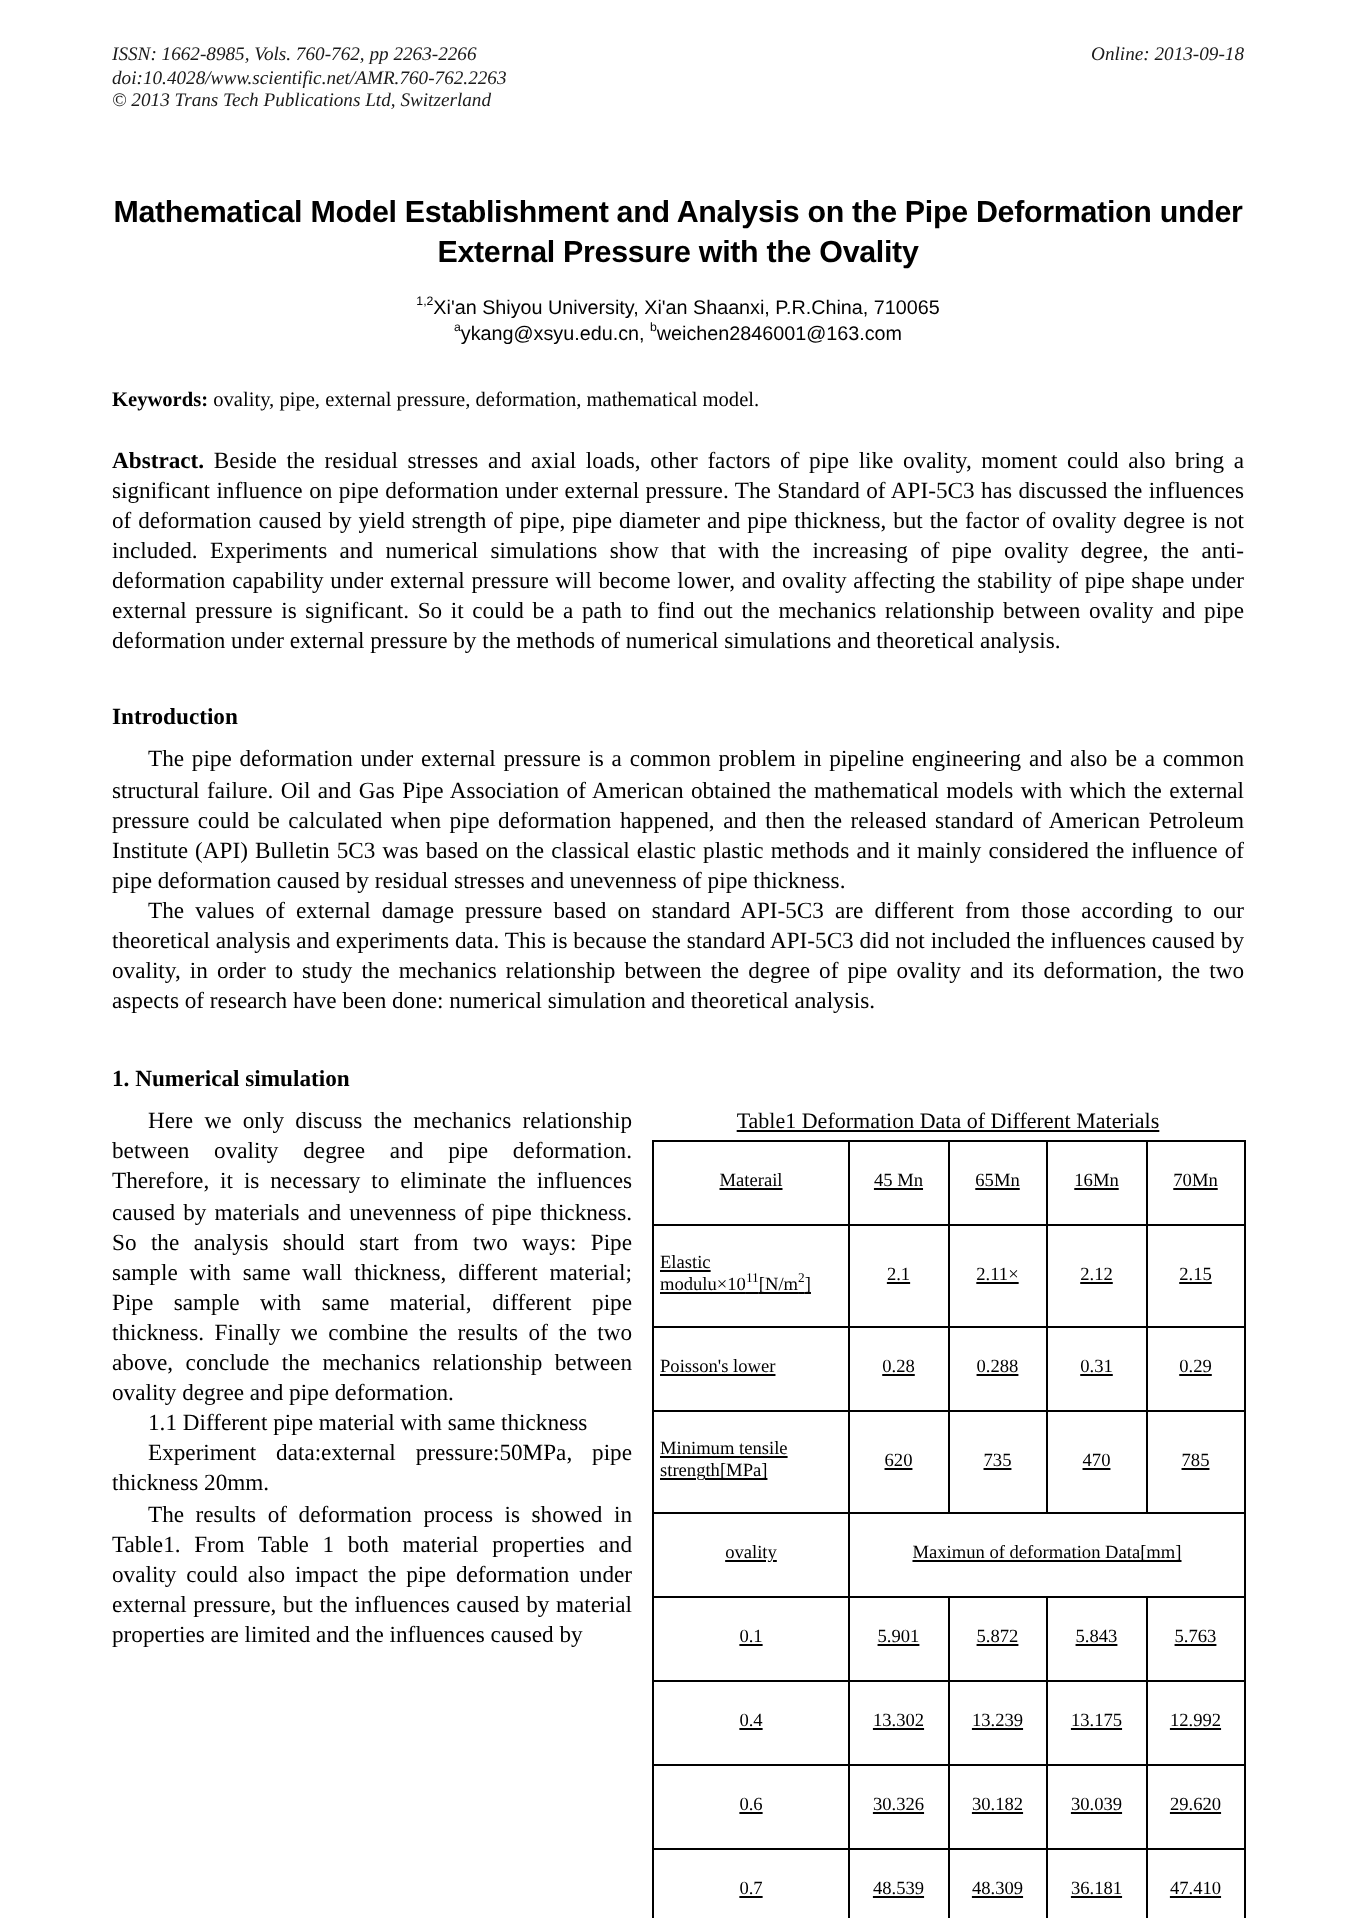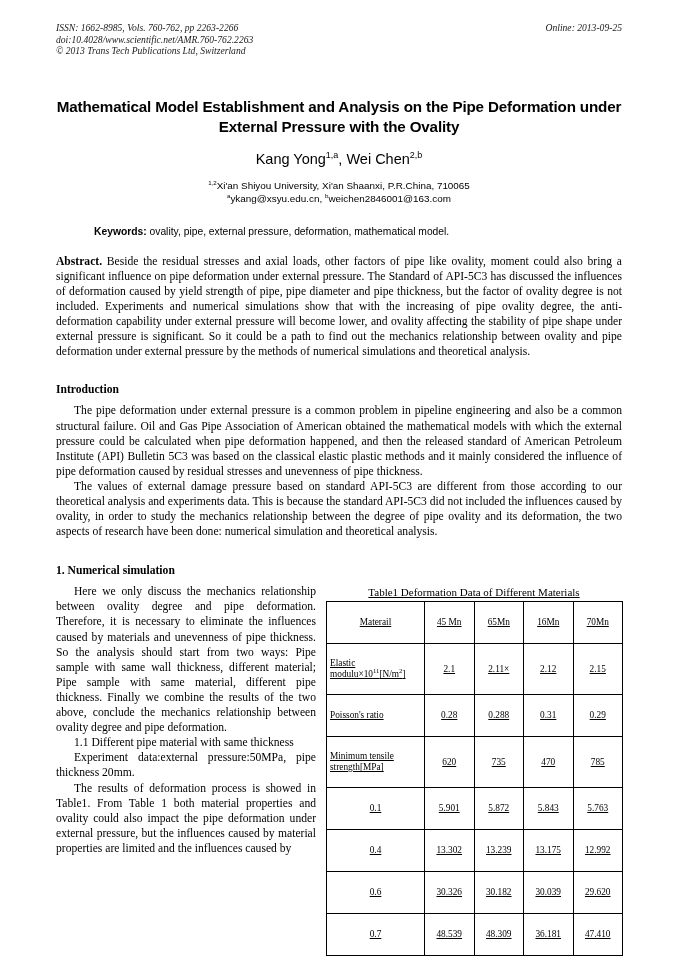--- a/index.html
+++ b/index.html
@@ -71,24 +71,23 @@
   .emails {
     font-family: "Liberation Sans", sans-serif;
     font-size: 9.9px;
     line-height: 13px;
     text-align: center;
   }
 
   
   .keywords {
     margin-top: 20px;
-    font-family: Liberation Sans, sans-serif;
+    font-family: Liberation Serif, serif;
     font-size: 10.3px;
     line-height: 14px;
-    margin-left: 38px;
   }
   .keywords b { font-weight: bold; }
 
   
   .abstract {
     margin-top: 15px;
     font-size: 11.6px;
     line-height: 15.1px;
     text-align: justify;
   }
@@ -162,31 +161,28 @@
     margin: 0;
     text-indent: 0;
   }
 </style>
 </head>
 <body>
 
 <div class="page">
 
   <div class="journal-header">
-    <span class="online">Online: 2013-09-25</span>
+    <span class="online">Online: 2013-09-18</span>
     <span class="jline">ISSN: 1662-8985, Vols. 760-762, pp 2263-2266</span>
     <span class="jline">doi:10.4028/www.scientific.net/AMR.760-762.2263</span>
     <span class="jline">© 2013 Trans Tech Publications Ltd, Switzerland</span>
   </div>
 
   <div class="title">Mathematical Model Establishment and Analysis on the Pipe Deformation under External Pressure with the Ovality</div>
 
-  <div class="authors">
-    <span>Kang Yong</span><sup>1,a</sup><span>, </span><span>Wei Chen</span><sup>2,b</sup>
-  </div>
 
   <div class="affil">
     <sup>1,2</sup><span>Xi'an Shiyou University, Xi'an Shaanxi, P.R.China, 710065</span>
   </div>
 
   <div class="emails">
     <sup>a</sup><span>ykang@xsyu.edu.cn, </span><sup>b</sup><span>weichen2846001@163.com</span>
   </div>
 
   <div class="keywords">
@@ -227,37 +223,41 @@
             <td class="lbl">
               <span>Elastic</span><br>
               <span>modulu×10</span><sup>11</sup><span>[N/m</span><sup>2</sup><span>]</span>
             </td>
             <td>2.1</td>
             <td>2.11×</td>
             <td>2.12</td>
             <td>2.15</td>
           </tr>
           <tr>
-            <td class="lbl">Poisson's ratio</td>
+            <td class="lbl">Poisson's lower</td>
             <td>0.28</td>
             <td>0.288</td>
             <td>0.31</td>
             <td>0.29</td>
           </tr>
           <tr>
             <td class="lbl">
               <span>Minimum tensile</span><br>
               <span>strength[MPa]</span>
             </td>
             <td>620</td>
             <td>735</td>
             <td>470</td>
             <td>785</td>
           </tr>
           <tr>
+            <td class="ctr-lbl">ovality</td>
+            <td colspan="4">Maximun of deformation Data[mm]</td>
+          </tr>
+          <tr>
             <td class="ctr-lbl">0.1</td>
             <td>5.901</td>
             <td>5.872</td>
             <td>5.843</td>
             <td>5.763</td>
           </tr>
           <tr>
             <td class="ctr-lbl">0.4</td>
             <td>13.302</td>
             <td>13.239</td>

